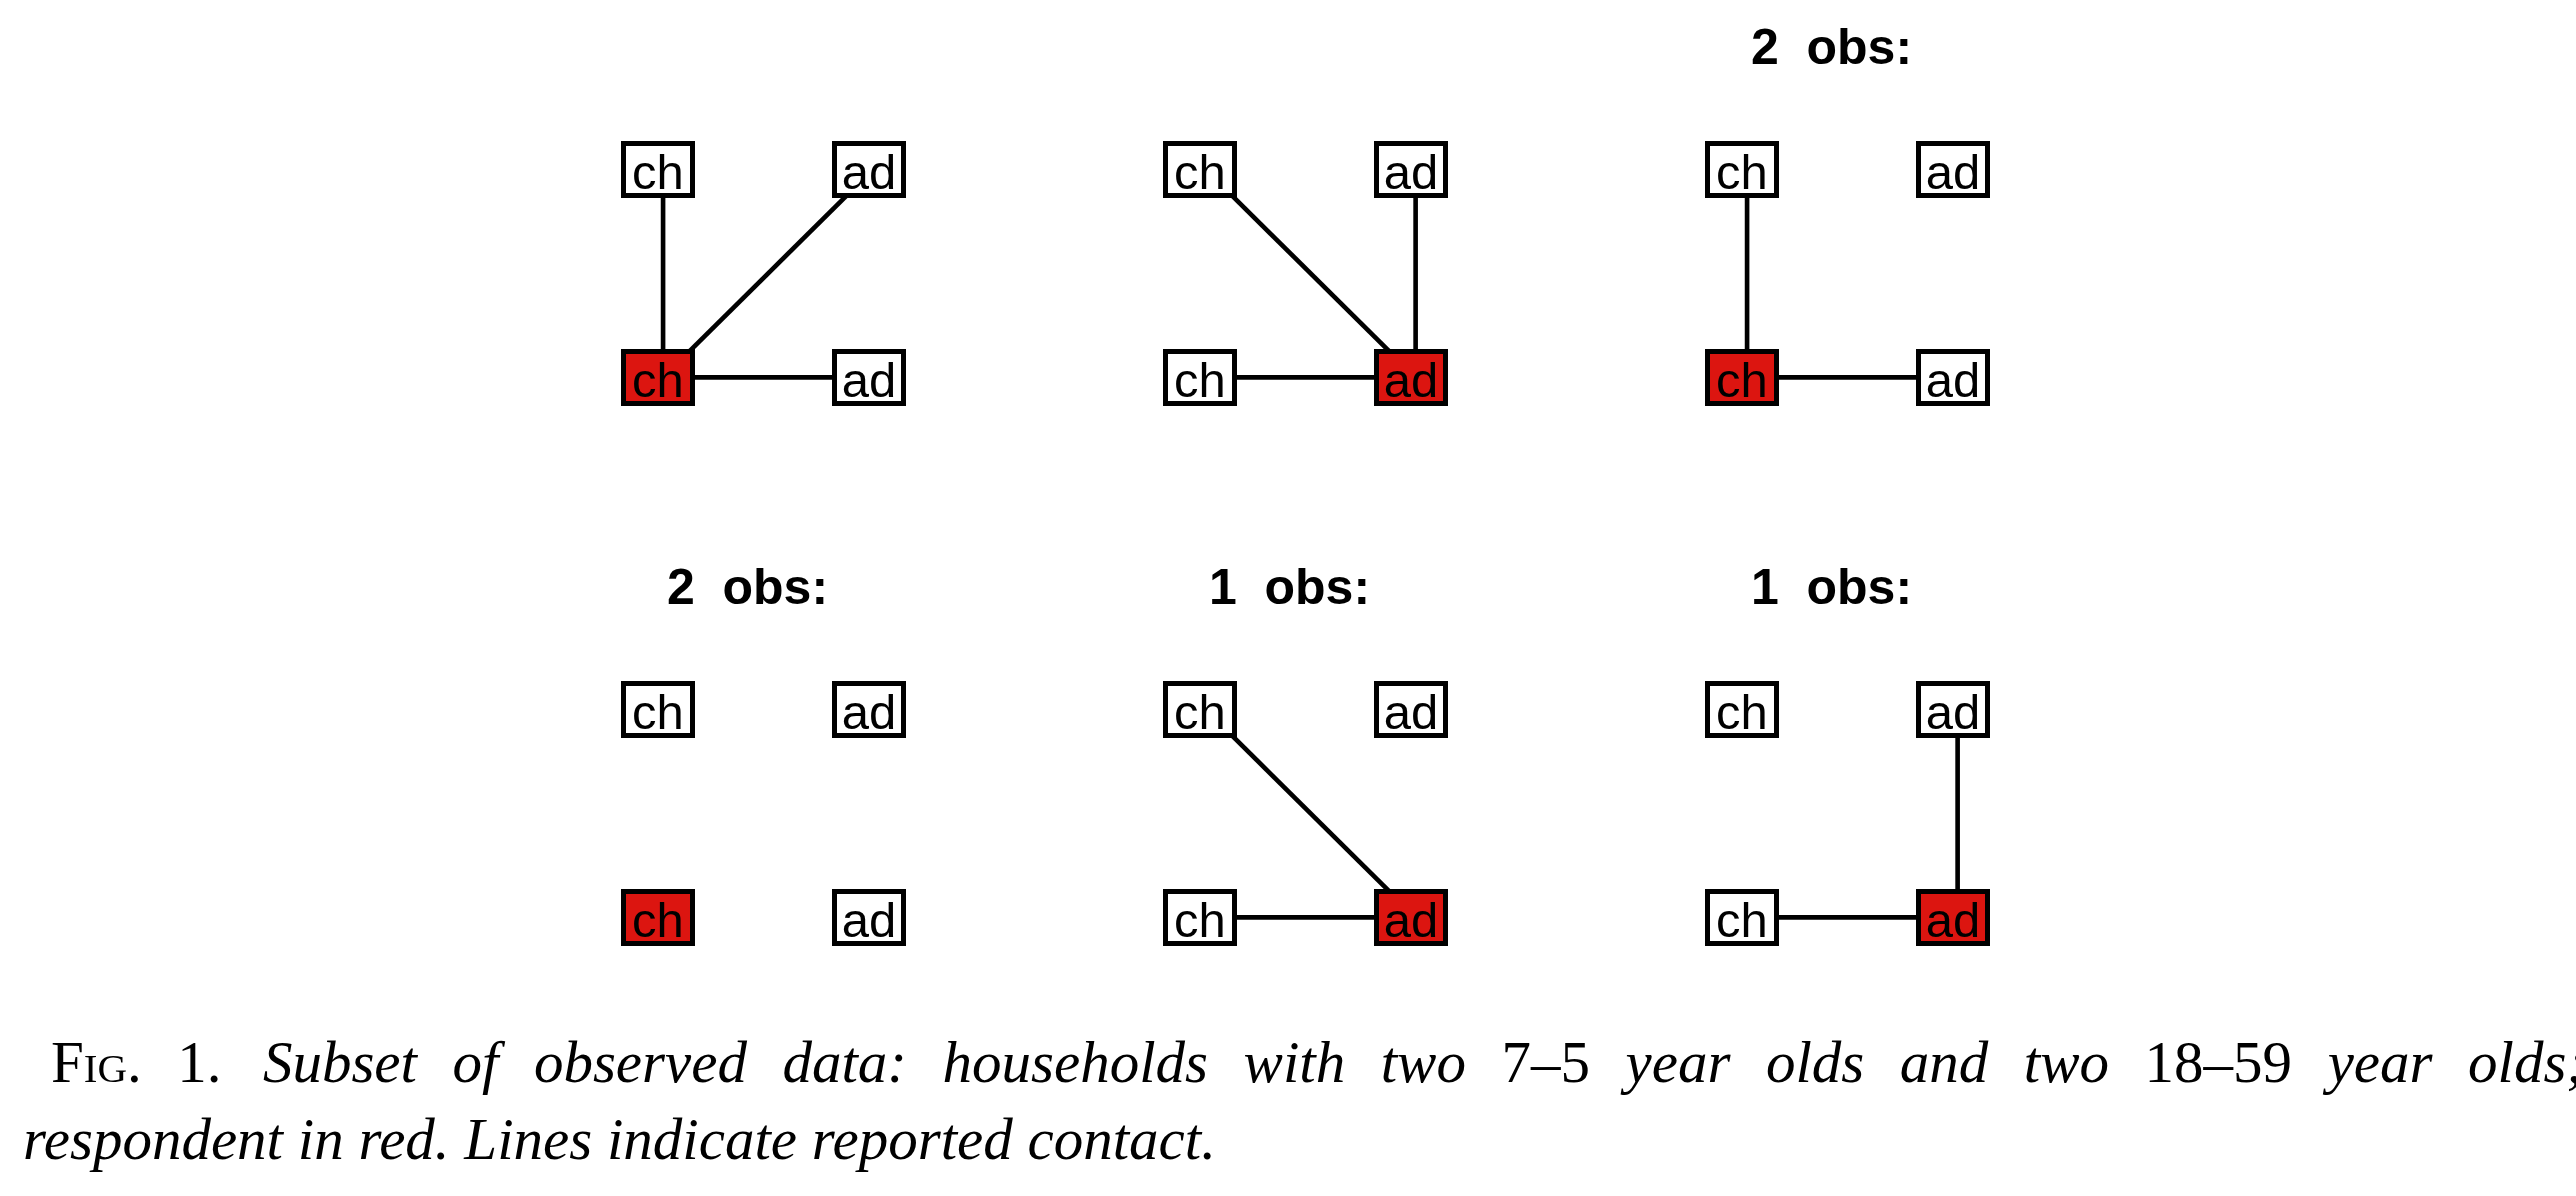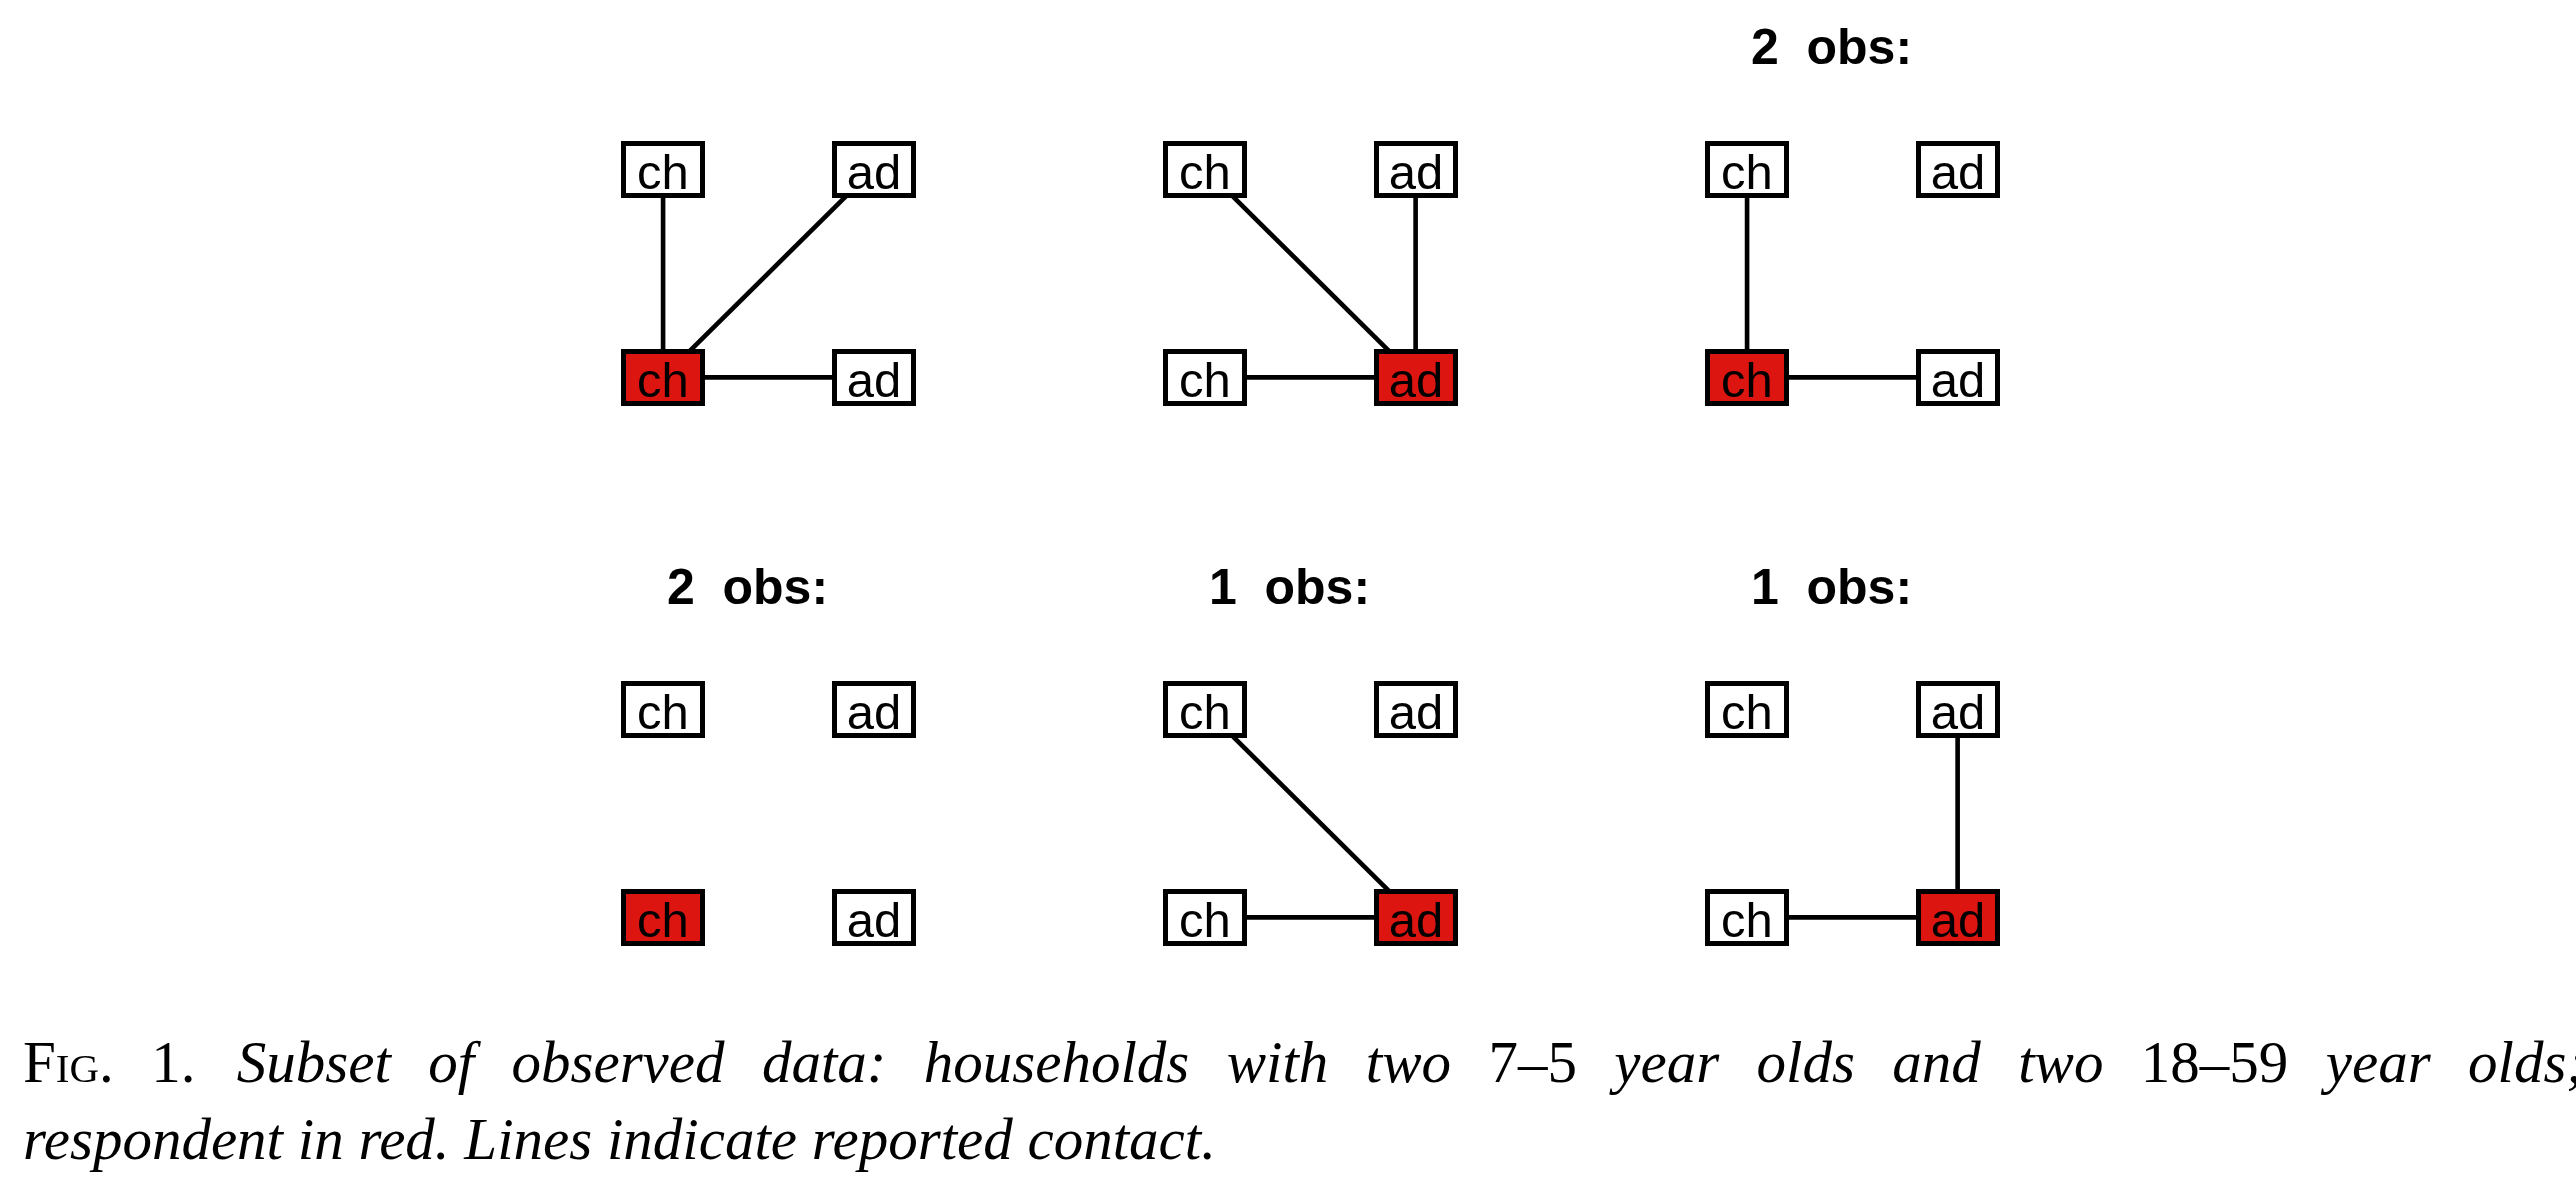--- a/index.html
+++ b/index.html
@@ -34,21 +34,21 @@
 
   .edges {
     position: absolute; left: 0; top: 0;
     width: 361px; height: 453px;
     z-index: 0;
   }
   .edges line { stroke: #000; stroke-width: 9; }
 
   .node {
     position: absolute;
-    width: 84px; height: 57px;
+    width: 74px; height: 57px;
     border: 5.2px solid #000;
     background: #ffffff;
     display: flex; align-items: center; justify-content: center;
     padding-top: 6.2px;               
     font-size: 49px; line-height: 49px;
     z-index: 1;
   }
   .node.respondent { background: var(--respondent, #dc1510); }
   .pos-tl { left: 54px; top: 125px; }
   .pos-tr { left: 265px; top: 125px; }
@@ -62,21 +62,21 @@
     width: 2563px;
     font-family: "Liberation Serif", serif;
     font-size: 59px;
     line-height: 77px;
   }
   .caption span { white-space: pre-wrap; }
   .cap-line-1 { text-align: justify; text-align-last: justify; }
   .cap-line-2 { text-align: left; }
   .seg-italic { font-style: italic; }
   .seg-roman  { font-style: normal; }
-  .seg-smallcaps { font-variant: small-caps; font-style: normal; margin-right: 0.7em; }
+  .seg-smallcaps { font-variant: small-caps; font-style: normal; margin-right: 0.7em; margin-left: 28px; }
 </style>
 </head>
 <body>
 
 <main>
 
   <section class="panel panel-pos-0">
     <svg class="edges" viewBox="0 0 700 880">
         <line x1="186" y1="702" x2="186" y2="297"></line>
         <line x1="186" y1="702" x2="595" y2="297"></line>

